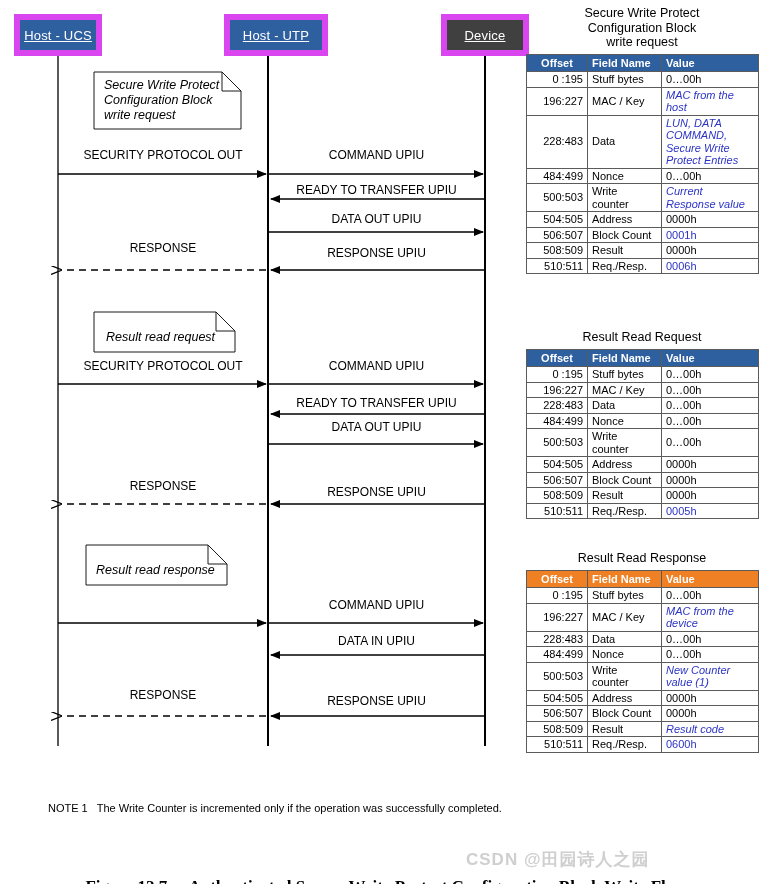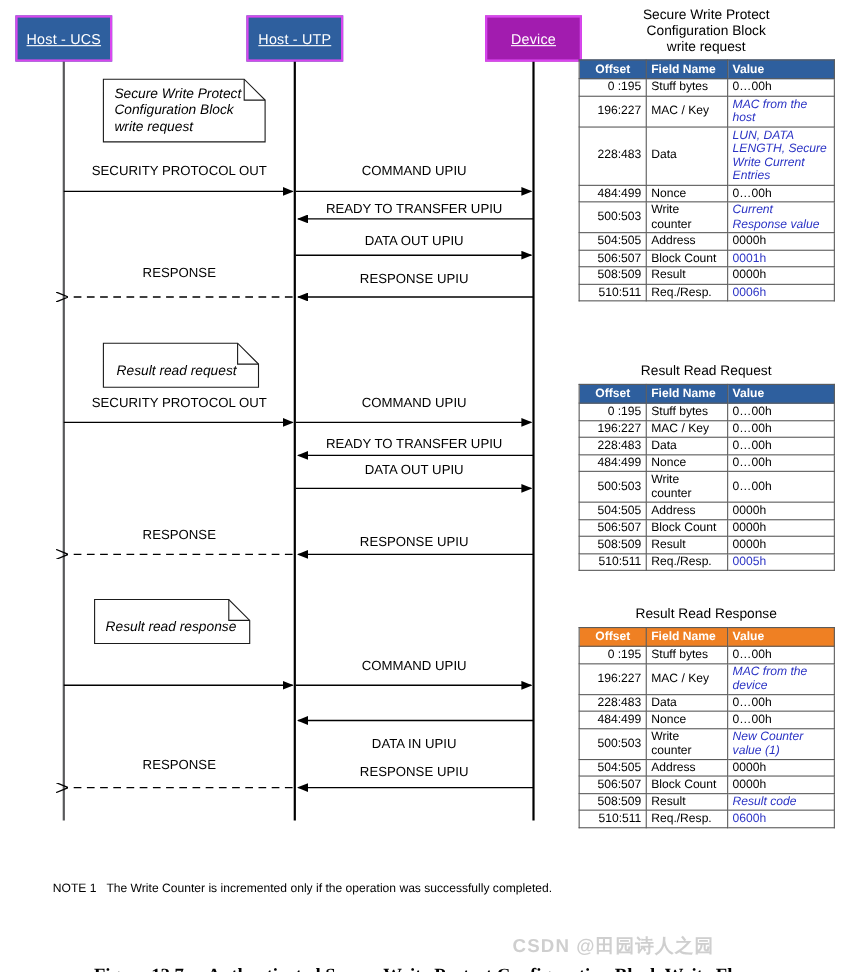--- a/index.html
+++ b/index.html
@@ -12,21 +12,21 @@
     position:relative;
     overflow:hidden;
   }
 
   
   #seq { position:absolute; left:0; top:0; width:520px; height:800px; }
   #seq svg { position:absolute; left:0; top:0; }
 
   .actor-box {
     position:absolute;
-    border:2px solid #d946ef;
+    border:6px solid #d946ef;
     display:flex; align-items:center; justify-content:center;
     color:#ffffff;
     font-size:13px;
     text-decoration:underline;
     letter-spacing:.2px;
   }
 
   .note {
     position:absolute;
     background:#ffffff;
@@ -152,24 +152,24 @@
     <path d="M94,312 L216,312 L235,331 L235,352 L94,352 Z" fill="#fff" stroke="#1b1b1b" stroke-width="1"></path>
     <path d="M216,312 L216,331 L235,331" fill="none" stroke="#1b1b1b" stroke-width="1"></path>
 
     <path d="M86,545 L208,545 L227,564 L227,585 L86,585 Z" fill="#fff" stroke="#1b1b1b" stroke-width="1"></path>
     <path d="M208,545 L208,564 L227,564" fill="none" stroke="#1b1b1b" stroke-width="1"></path>
   </svg>
 
   <div class="actor-box" style="left:14px; top:14px; width:88px; height:42px; background:#2e5f9e;">
     <span>Host - UCS</span>
   </div>
-  <div class="actor-box" style="left:224px; top:14px; width:88px; height:42px; background:#2e5f9e;">
+  <div class="actor-box" style="left:224px; top:14px; width:104px; height:42px; background:#2e5f9e;">
     <span>Host - UTP</span>
   </div>
-  <div class="actor-box" style="left:441px; top:14px; width:88px; height:42px; background:#a21caf;">
+  <div class="actor-box" style="left:441px; top:14px; width:88px; height:42px; background:#404040;">
     <span>Device</span>
   </div>
 
   <div class="note" style="left:96px; top:74px; width:142px; height:53px; background:transparent;">
     <span class="note-txt">Secure Write Protect</span>
     <span class="note-txt">Configuration Block</span>
     <span class="note-txt">write request</span>
   </div>
   <div class="note" style="left:98px; top:326px; width:136px; background:transparent;">
     <span class="note-txt">Result read request</span>
@@ -186,21 +186,21 @@
   <div class="msg-label" style="left:268px; top:246px; width:217px;">RESPONSE UPIU</div>
 
   <div class="msg-label" style="left:58px; top:359px; width:210px;">SECURITY PROTOCOL OUT</div>
   <div class="msg-label" style="left:268px; top:359px; width:217px;">COMMAND UPIU</div>
   <div class="msg-label" style="left:268px; top:396px; width:217px;">READY TO TRANSFER UPIU</div>
   <div class="msg-label" style="left:268px; top:420px; width:217px;">DATA OUT UPIU</div>
   <div class="msg-label" style="left:58px; top:479px; width:210px;">RESPONSE</div>
   <div class="msg-label" style="left:268px; top:485px; width:217px;">RESPONSE UPIU</div>
 
   <div class="msg-label" style="left:268px; top:598px; width:217px;">COMMAND UPIU</div>
-  <div class="msg-label" style="left:268px; top:634px; width:217px;margin-top:35px;">DATA IN UPIU</div>
+  <div class="msg-label" style="left:268px; top:634px; width:217px;">DATA IN UPIU</div>
   <div class="msg-label" style="left:58px; top:688px; width:210px;">RESPONSE</div>
   <div class="msg-label" style="left:268px; top:694px; width:217px;">RESPONSE UPIU</div>
 </div>
 
 <div class="tbl-wrap" style="left:526px; top:6px;">
   <div class="tbl-title">
     <div>Secure Write Protect</div>
     <div>Configuration Block</div>
     <div>write request</div>
   </div>
@@ -224,21 +224,21 @@
           <td>0…00h</td>
         </tr>
       <tr>
           <td class="off">196:227</td>
           <td>MAC / Key</td>
           <td class="v-ital">MAC from the host</td>
         </tr>
       <tr>
           <td class="off">228:483</td>
           <td>Data</td>
-          <td class="v-ital">LUN, DATA LENGTH, Secure Write Current Entries</td>
+          <td class="v-ital">LUN, DATA COMMAND, Secure Write Protect Entries</td>
         </tr>
       <tr>
           <td class="off">484:499</td>
           <td>Nonce</td>
           <td>0…00h</td>
         </tr>
       <tr>
           <td class="off">500:503</td>
           <td>Write counter</td>
           <td class="v-ital">Current Response value</td>

